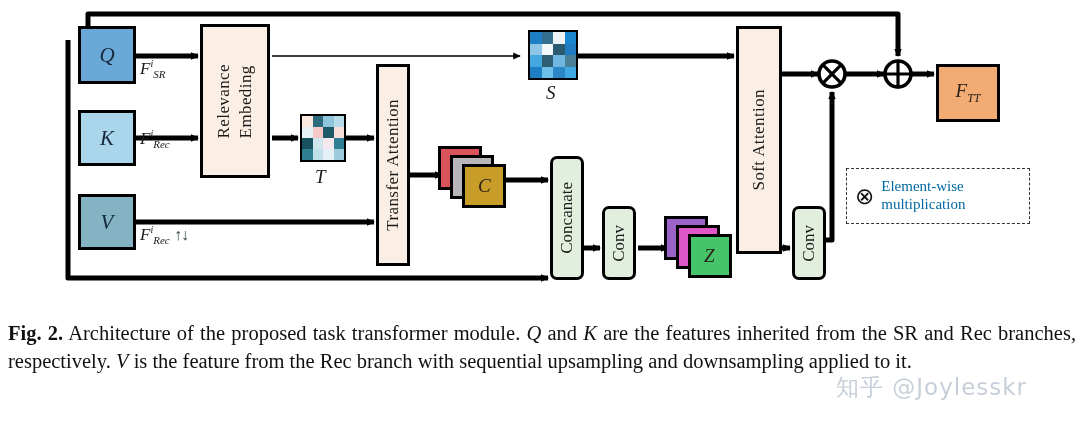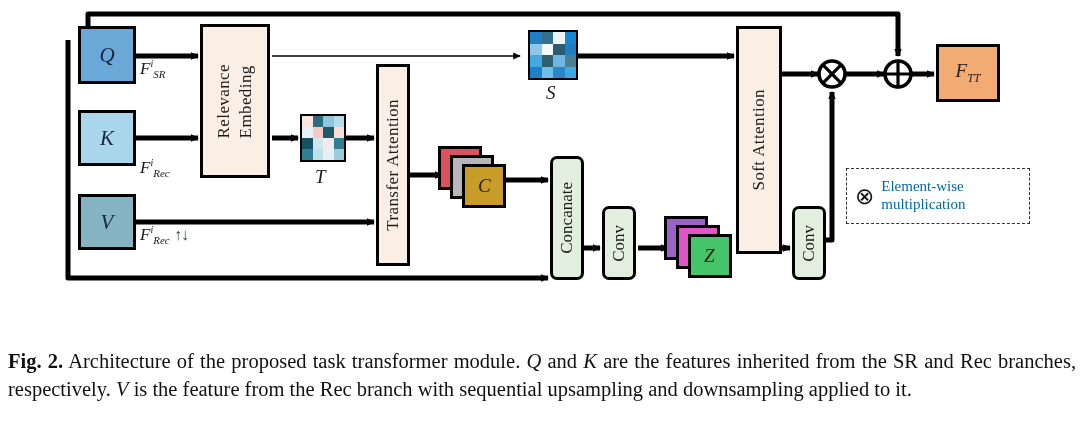--- a/index.html
+++ b/index.html
@@ -11,21 +11,21 @@
   #diagram{position:absolute;left:0;top:0;width:1083px;height:310px;}
   #diagram svg{position:absolute;left:0;top:0;}
 
   
   .box{position:absolute;box-sizing:border-box;border:3px solid #000;
        display:flex;align-items:center;justify-content:center;}
   .qkv{font-style:italic;font-size:21px;color:#16263a;}
   .q{background:#6aa8d8;}
   .k{background:#a9d6ea;}
   .v{background:#84b4c4;}
-  .ftt{background:#f2ab72;font-style:italic;font-size:19px;color:#2b2118;}
+  .ftt{background:#f2ab72;font-style:italic;font-size:19px;color:#2b2118;margin-top:20px;}
 
   .vbox{position:absolute;box-sizing:border-box;border:3px solid #000;
         background:#fbeee4;display:flex;align-items:center;justify-content:center;}
   .vbox span{writing-mode:vertical-rl;transform:rotate(180deg);
              white-space:nowrap;font-size:17px;letter-spacing:.4px;color:#1a1a1a;}
   .gbox{position:absolute;box-sizing:border-box;border:3px solid #000;
         border-radius:7px;background:#e2efde;
         display:flex;align-items:center;justify-content:center;}
   .gbox span{writing-mode:vertical-rl;transform:rotate(180deg);
              white-space:nowrap;font-size:17px;color:#1a1a1a;}
@@ -49,21 +49,21 @@
              border:3px solid #000;}
   .stack .lbl{position:absolute;font-style:italic;font-size:19px;color:#2b2118;
               z-index:9;}
 
   
   #legend{position:absolute;box-sizing:border-box;border:1.5px dashed #333;
           background:#fff;display:flex;align-items:center;gap:7px;padding:4px 8px;}
   #legend .ltxt{font-size:15px;line-height:1.18;color:#0369a1;}
 
   
-  #caption{position:absolute;left:8px;top:348px;width:1068px;
+  #caption{position:absolute;left:8px;top:320px;width:1068px;
            font-size:20.5px;line-height:1.36;text-align:justify;color:#111;}
   #caption b{font-weight:bold;}
   #caption i{font-style:italic;}
 
   
   #wm{position:absolute;left:836px;top:372px;font-size:23px;color:#9aa7bd;
       opacity:.55;letter-spacing:1px;pointer-events:none;
       font-family:"DejaVu Sans",sans-serif;}
 </style>
 </head>
@@ -139,21 +139,21 @@
     <div class="box q qkv" style="left:78px;top:26px;width:58px;height:58px;">
       <span>Q</span>
     </div>
     <div class="flabel" style="left:140px;top:58px;">
       <i>F</i><sup>i</sup><sub>SR</sub>
     </div>
 
     <div class="box k qkv" style="left:78px;top:110px;width:58px;height:56px;">
       <span>K</span>
     </div>
-    <div class="flabel" style="left:140px;top:157px;">
+    <div class="flabel" style="left:140px;top:128px;">
       <i>F</i><sup>i</sup><sub>Rec</sub>
     </div>
 
     <div class="box v qkv" style="left:78px;top:194px;width:58px;height:56px;">
       <span>V</span>
     </div>
     <div class="flabel" style="left:140px;top:224px;">
       <i>F</i><sup>i</sup><sub>Rec</sub> <span class="arrows">↑↓</span>
     </div>
 
@@ -250,14 +250,15 @@
         <span>multiplication</span>
       </span>
     </div>
 
   </div>
 
   <div id="caption">
     <b>Fig. 2.</b><span> Architecture of the proposed task transformer module. </span><i>Q</i><span> and </span><i>K</i><span> are the features inherited from the SR and Rec branches, respectively. </span><i>V</i><span> is the feature from the Rec branch with sequential upsampling and downsampling applied to it.</span>
   </div>
 
+  <div id="wm">知乎 @Joylesskr</div>
 
 </div>
 
 </body></html>

